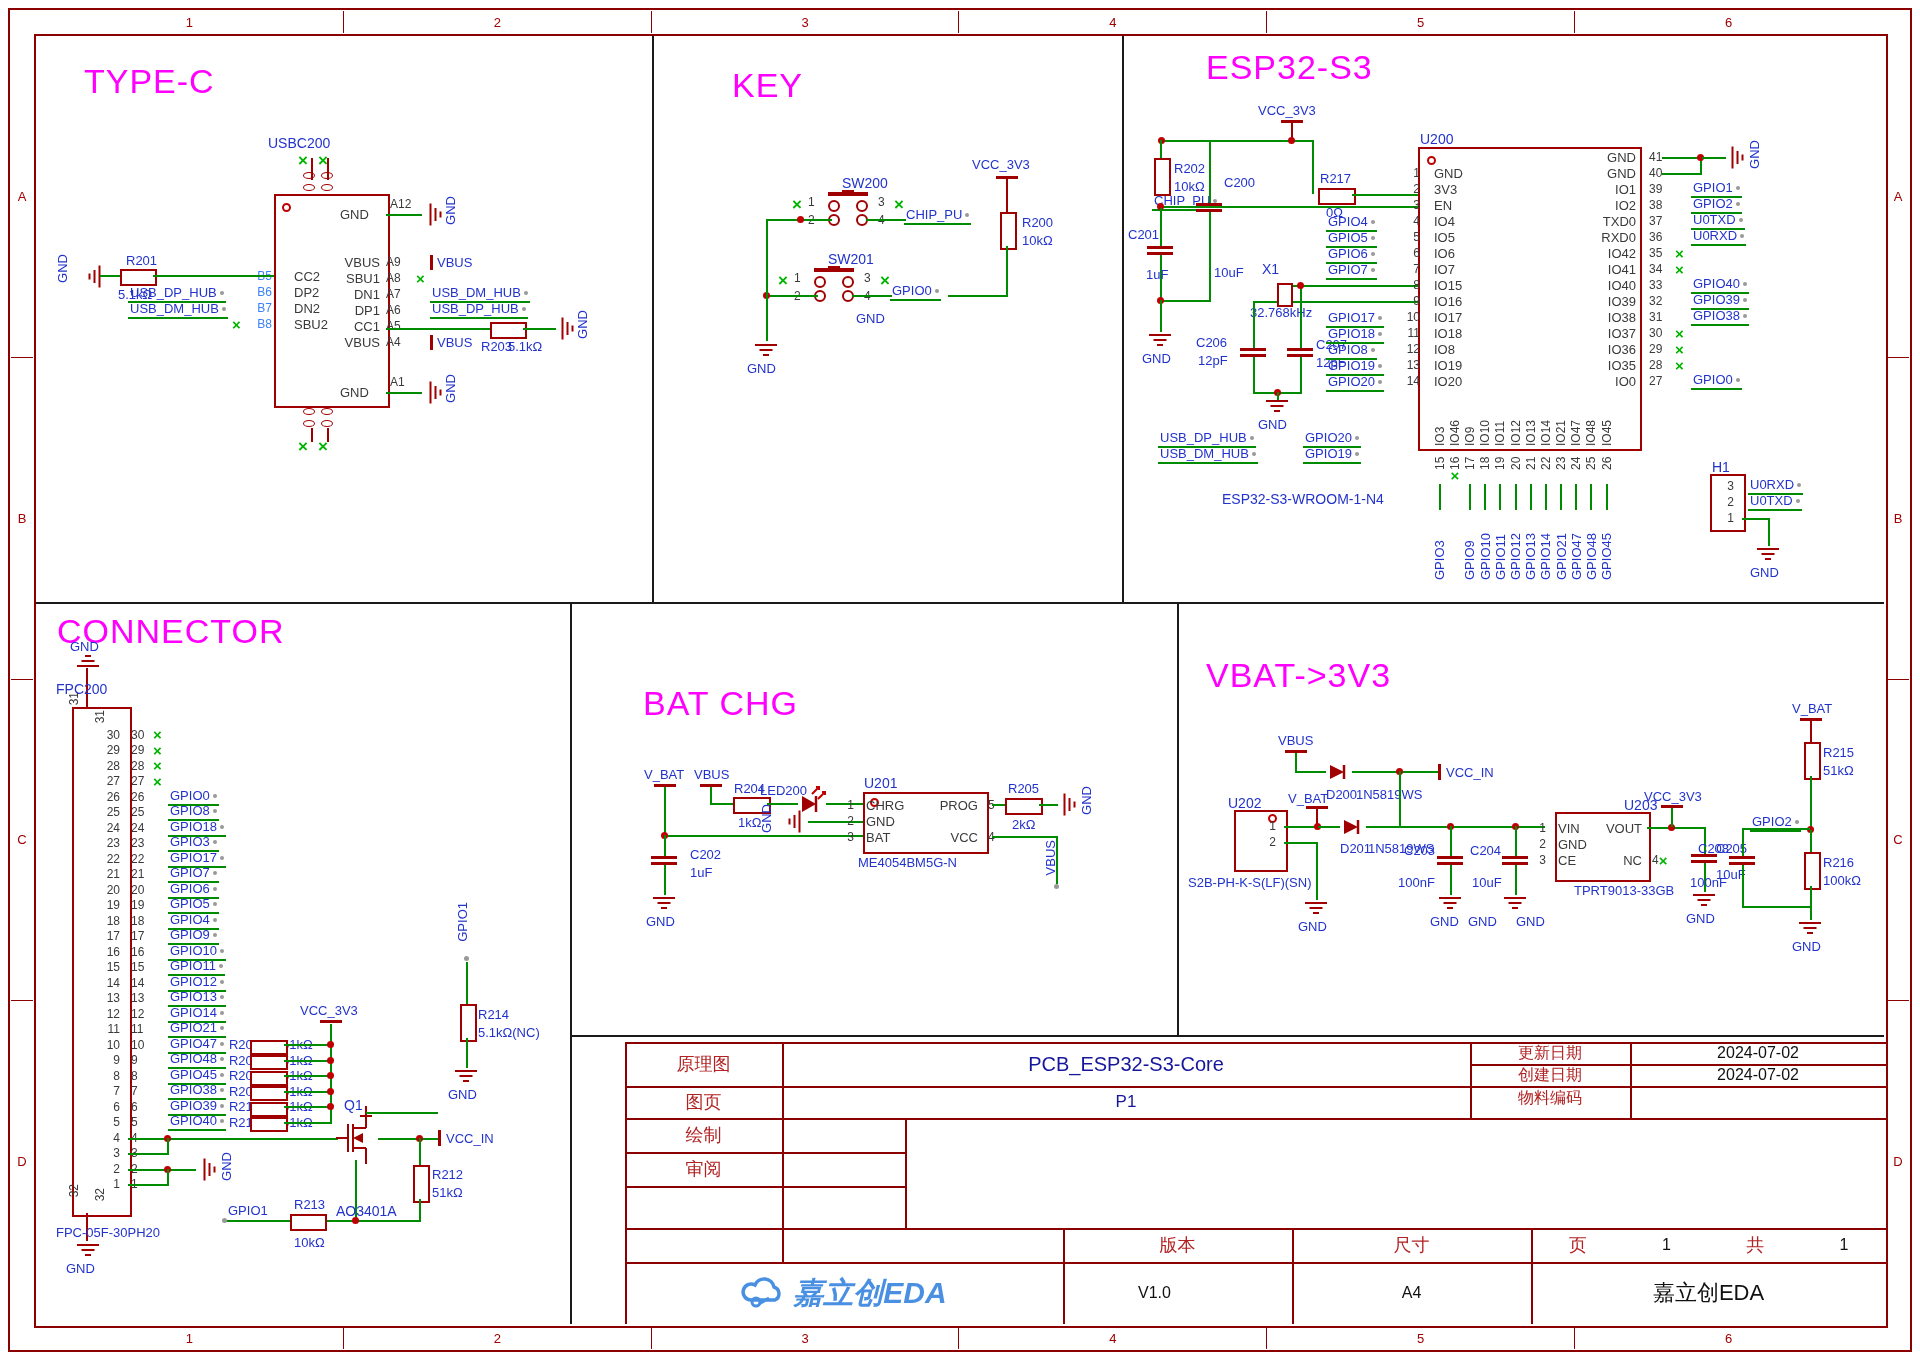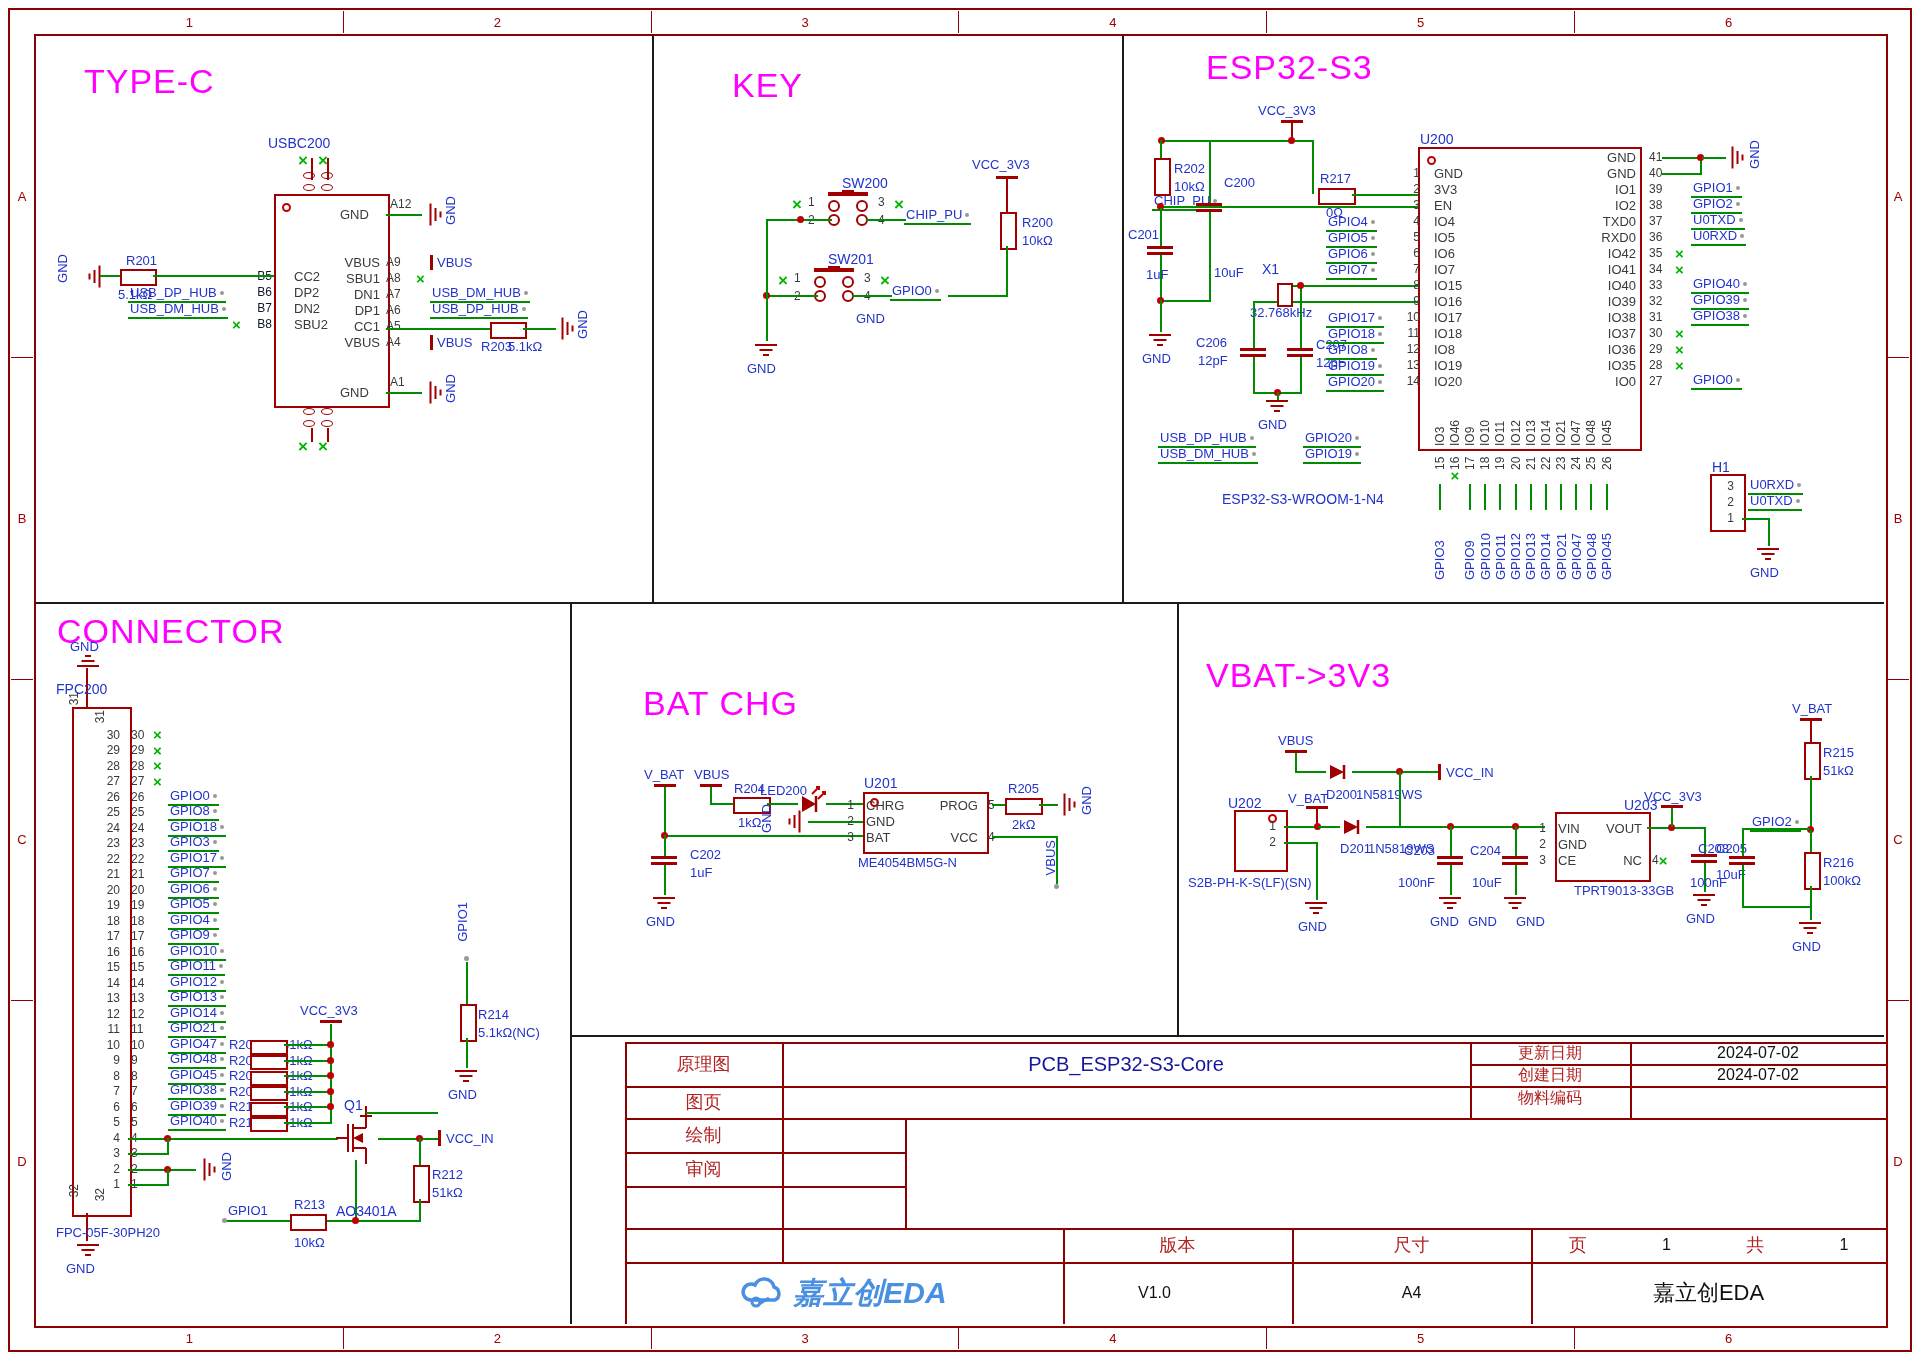--- a/index.html
+++ b/index.html
@@ -53,21 +53,21 @@
   #u200B .bname{height:50px;font-size:12px;color:#3a3a3a;display:flex;align-items:center}
   #u200B .bnum{height:24px;font-size:12px;color:#3a3a3a}
   #u200B .bmk{height:14px;line-height:12px}
   #u200B .bwire{width:2px;height:26px;background:#008c00}
   #u200B .nc .bwire{visibility:hidden}
   #u200B .bnet{height:70px;font-size:13px;color:#2233cc}
   
   #usbL .prow{height:16px}
   #usbL .tnet{flex:0 0 104px}
   #usbL .tmk{flex:0 0 14px}
-  #usbL .tnum{flex:0 0 26px;text-align:right;font-size:12px;color:#0f172a}
+  #usbL .tnum{flex:0 0 26px;text-align:right;font-size:12px;color:#3b82f6}
   #usbL .tname{margin-left:22px;font-size:13px;color:#3a3a3a}
   #usbR .prow{height:16px}
   #usbR .rname{flex:0 0 50px;text-align:right;font-size:13px;color:#3a3a3a}
   #usbR .rnum{flex:0 0 30px;padding-left:6px;font-size:12px;color:#3a3a3a}
   #usbR .rmk{flex:0 0 14px}
   
   #fpcRows .prow{height:15.5px}
   #fpcRows .inum{flex:0 0 24px;text-align:right;font-size:12px;color:#3a3a3a}
   #fpcRows .onum{flex:0 0 22px;padding-left:11px;font-size:12px;color:#3a3a3a}
   #fpcRows .rmk{flex:0 0 15px}
@@ -1373,20 +1373,21 @@
   <div class="tb" style="left:1292px;top:1228px;width:2px;height:96px"></div>
   <div class="tb" style="left:1531px;top:1228px;width:2px;height:96px"></div>
 
   <div class="cell zh" style="left:625px;top:1042px;width:157px;height:44px">原理图</div>
   <div class="cell val" style="left:782px;top:1042px;width:688px;height:44px">PCB_ESP32-S3-Core</div>
   <div class="cell zh" style="left:1470px;top:1042px;width:160px;height:22px;font-size:16px">更新日期</div>
   <div class="cell blk" style="left:1630px;top:1042px;width:256px;height:22px">2024-07-02</div>
   <div class="cell zh" style="left:1470px;top:1064px;width:160px;height:22px;font-size:16px">创建日期</div>
   <div class="cell blk" style="left:1630px;top:1064px;width:256px;height:22px">2024-07-02</div>
   <div class="cell zh" style="left:625px;top:1086px;width:157px;height:32px">图页</div>
+  <div class="cell val" style="left:782px;top:1086px;width:688px;height:32px;font-size:17px">P1</div>
   <div class="cell zh" style="left:1470px;top:1086px;width:160px;height:24px;font-size:16px">物料编码</div>
   <div class="cell zh" style="left:625px;top:1118px;width:157px;height:34px">绘制</div>
   <div class="cell zh" style="left:625px;top:1152px;width:157px;height:34px">审阅</div>
   <div class="cell zh" style="left:1063px;top:1228px;width:229px;height:34px">版本</div>
   <div class="cell zh" style="left:1292px;top:1228px;width:239px;height:34px">尺寸</div>
   <div class="cell" style="left:1531px;top:1228px;width:355px;height:34px;justify-content:space-around">
     <span class="zh">页</span>
     <span class="blk">1</span>
     <span class="zh">共</span>
     <span class="blk">1</span>

